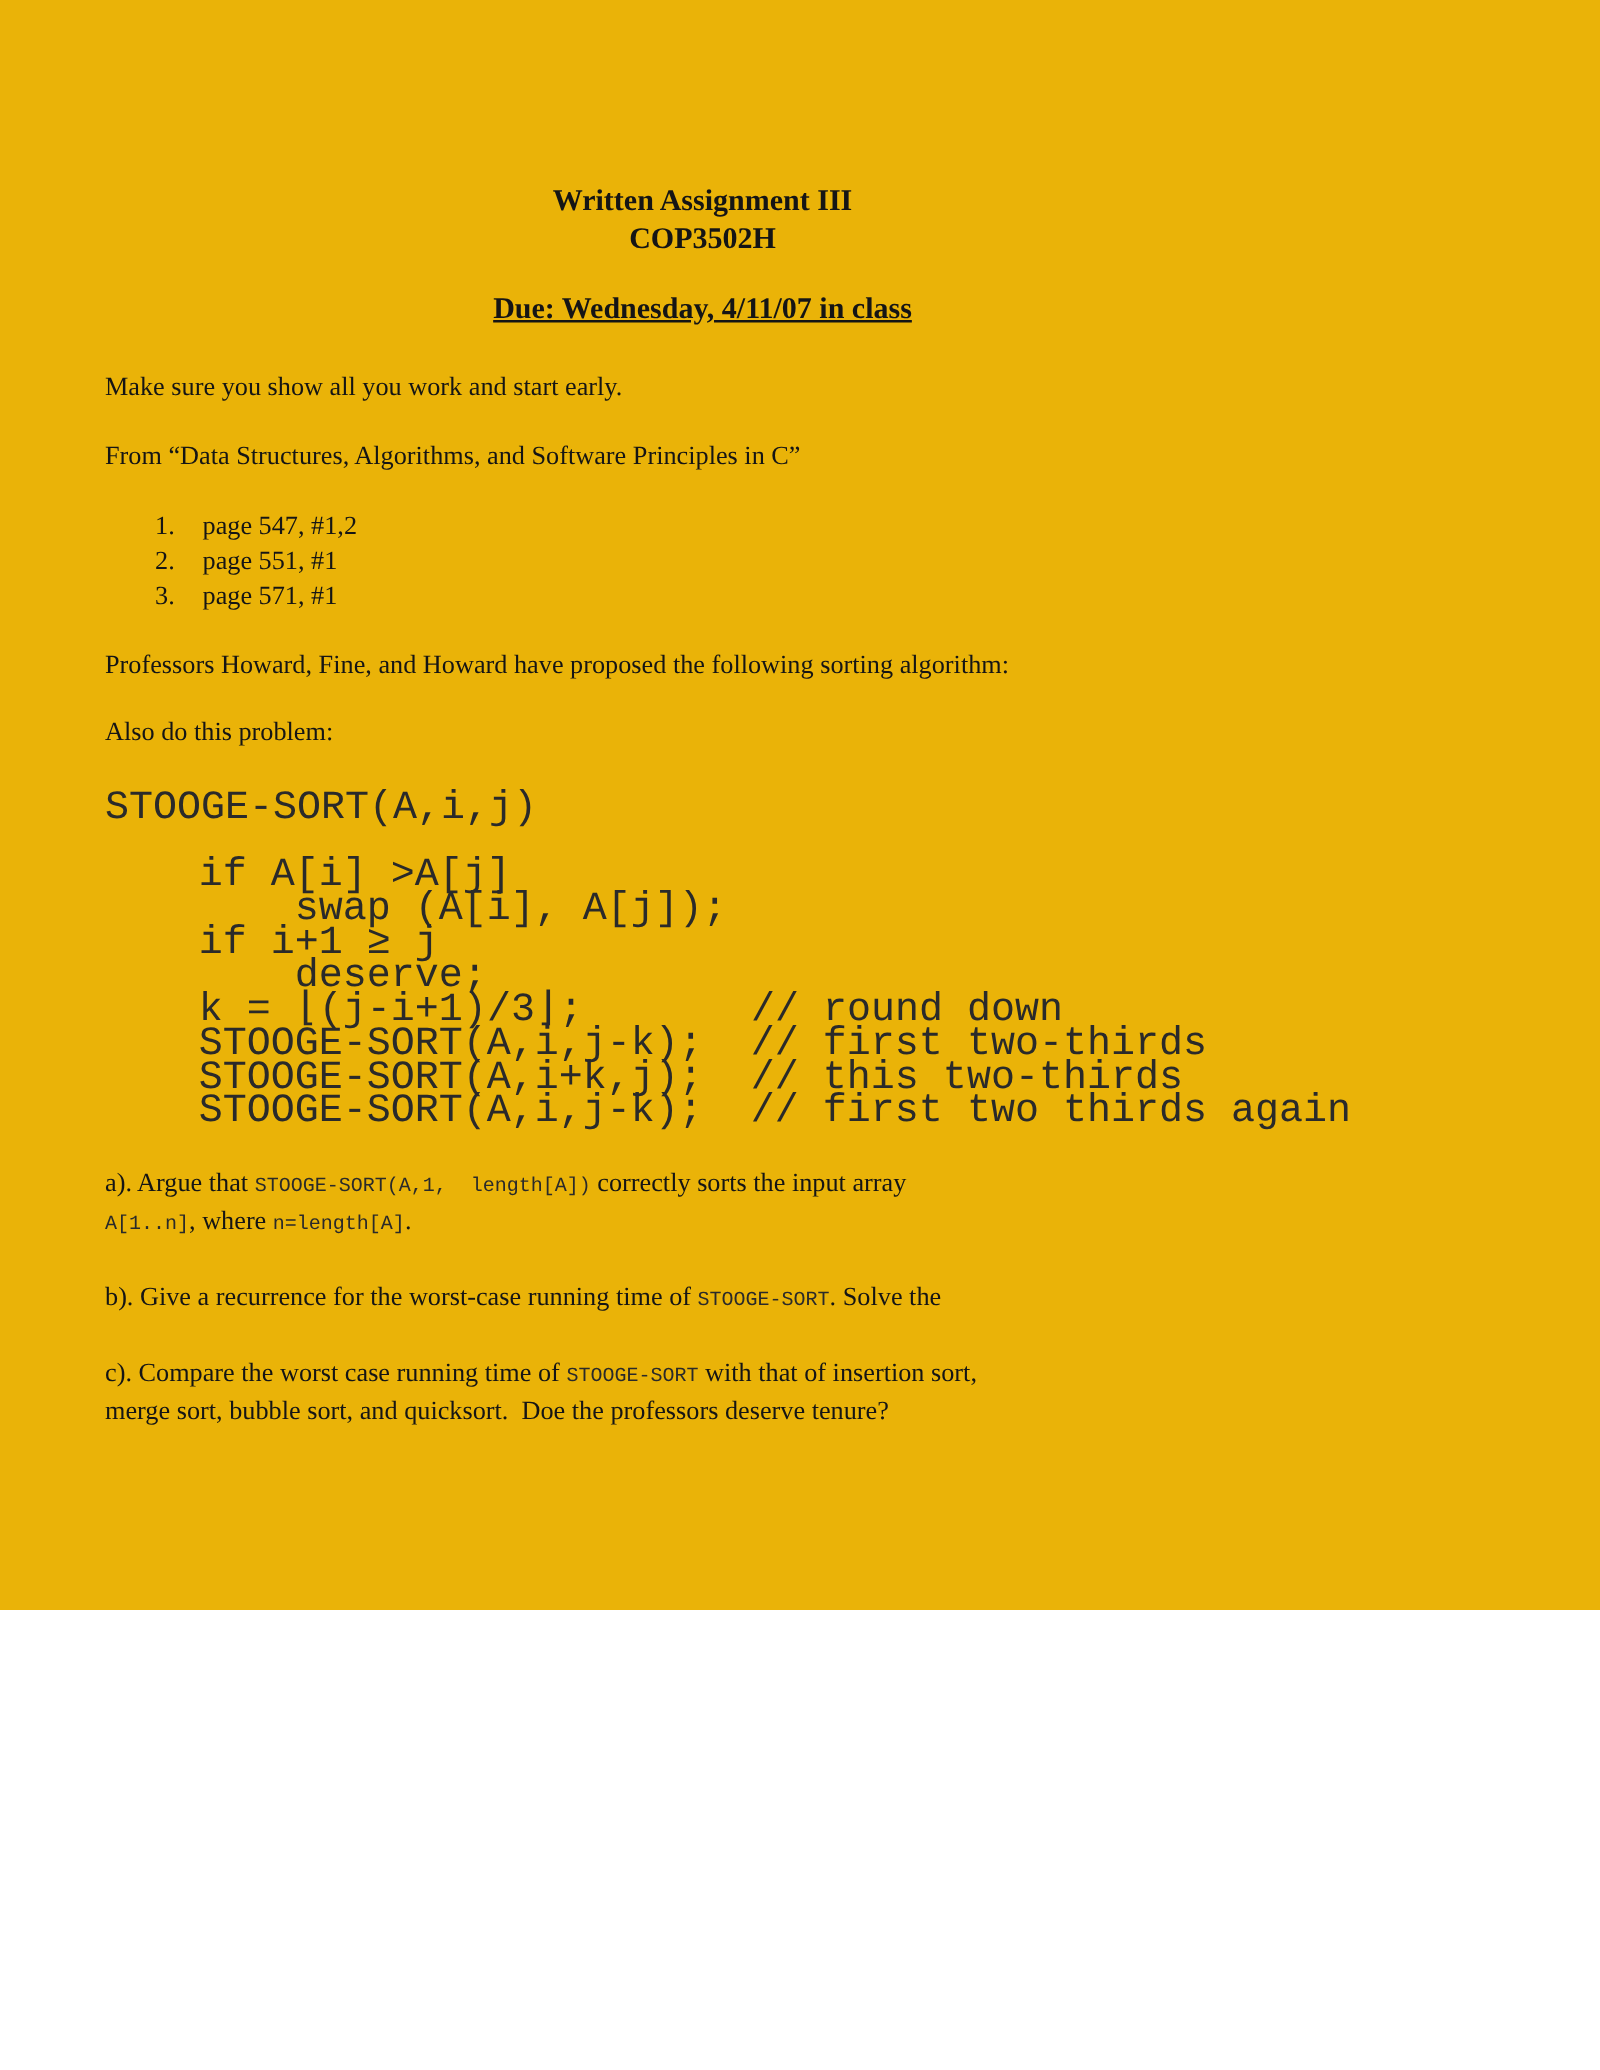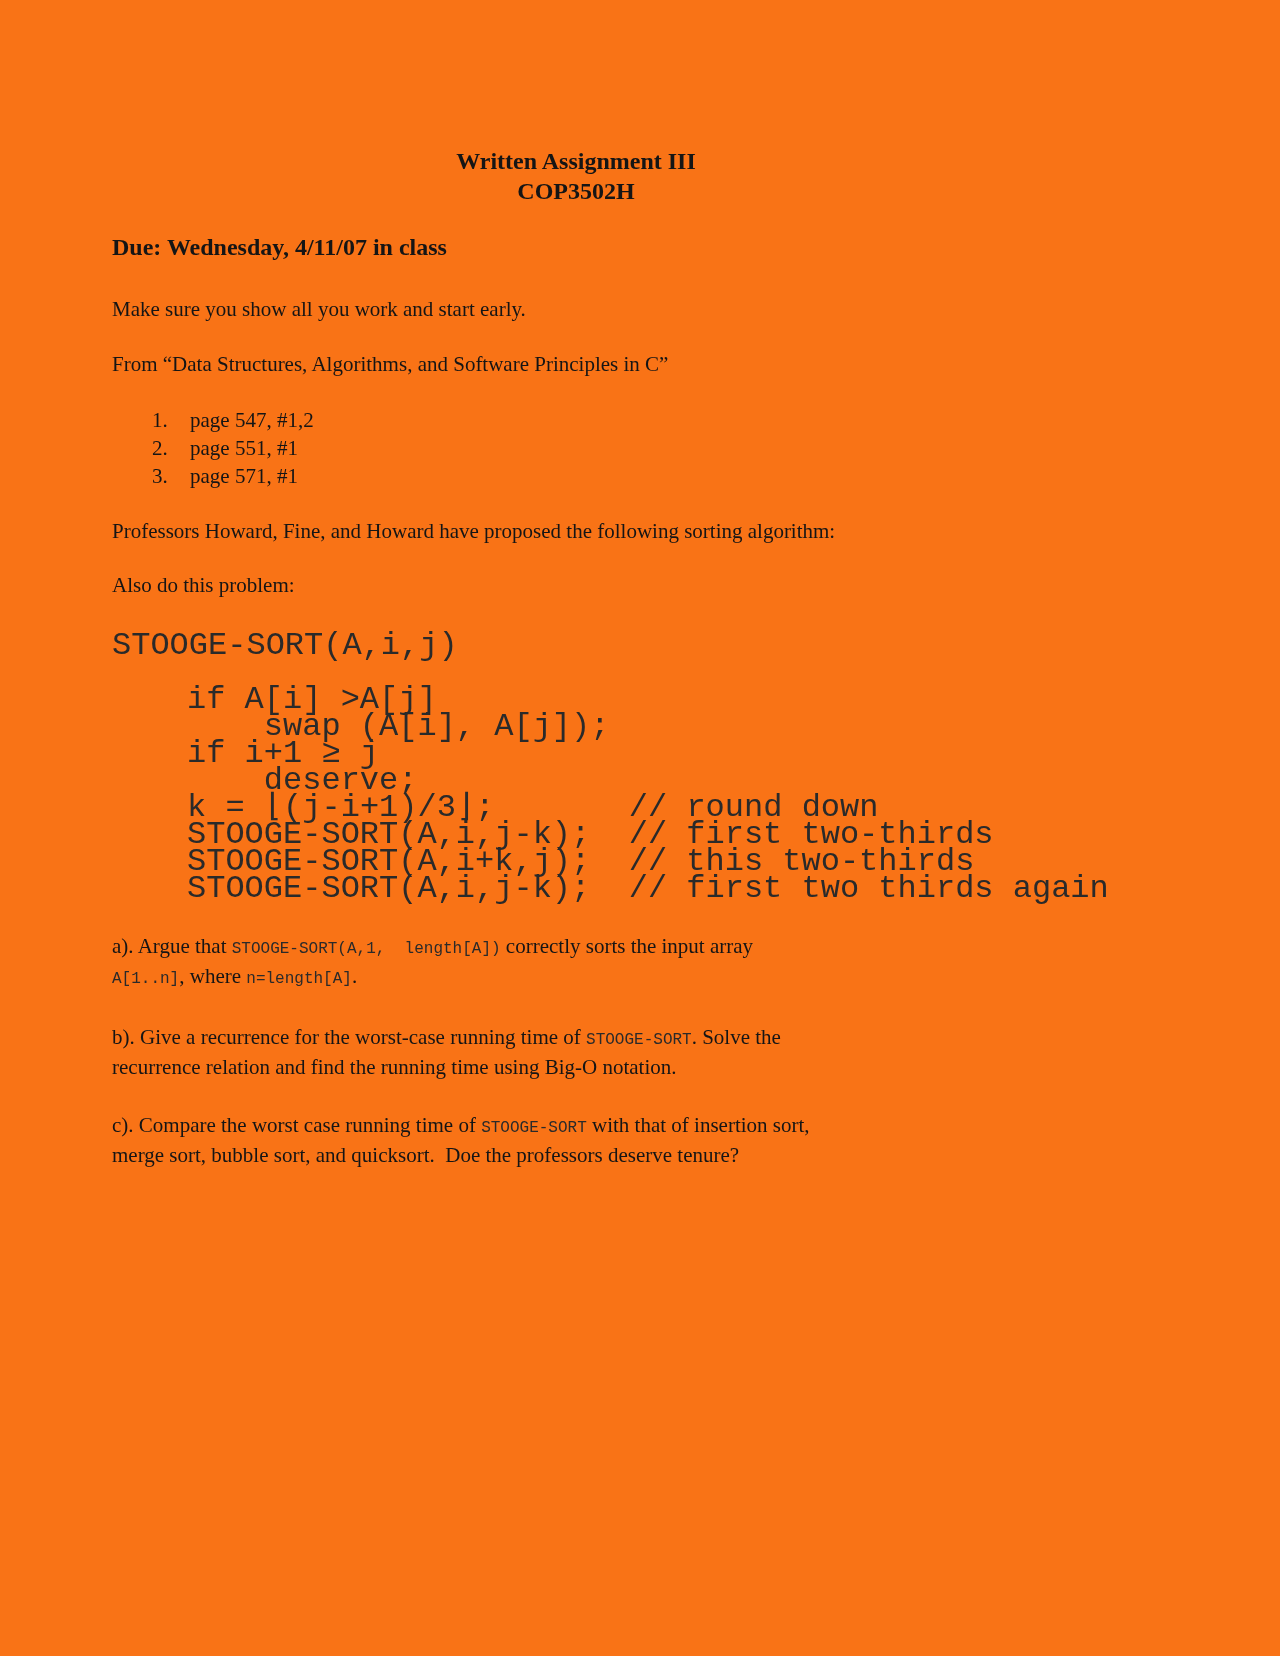--- a/index.html
+++ b/index.html
@@ -7,38 +7,39 @@
     width: 1280px;
     height: 1656px;
     background: #ffffff;
     color: #151515;
     font-family: "Liberation Serif", "DejaVu Serif", serif;
     overflow: hidden;
   }
   .page {
     box-sizing: border-box;
     width: 1280px;
-    height: 1656px;
-    padding: 146px 240px 0 112px;
-    background: #f97316;
+    height: 1288px;
+    padding: 146px 240px 0 84px;
+    background: #eab308;
   }
   .title-block { text-align: center; }
   .title-line {
     font-size: 24px;
     font-weight: bold;
     line-height: 30px;
     white-space: pre;
   }
   .due-line {
     margin-top: 26px;
     font-size: 24px;
     font-weight: bold;
     line-height: 30px;
-    text-align: left;
+    text-align: center;
     white-space: pre;
+    text-decoration: underline;
   }
   .body-par {
     font-size: 21px;
     line-height: 27px;
     white-space: pre;
   }
   .intro    { margin-top: 34px; }
   .source   { margin-top: 28px; }
   .also     { margin-top: 27px; }
   .profs    { margin-top: 28px; }
@@ -120,20 +121,19 @@
       <div class="code-line">STOOGE-SORT(A,i,j-k);  // first two thirds again</div>
     </div>
   </div>
 
   <div class="question">
       <div class="qline"><span class="rt">a). Argue that </span><span class="ic">STOOGE-SORT(A,1,  length[A])</span><span class="rt"> correctly sorts the input array</span></div>
       <div class="qline"><span class="ic">A[1..n]</span><span class="rt">, where </span><span class="ic">n=length[A]</span><span class="rt">.</span></div>
     </div>
   <div class="question">
       <div class="qline"><span class="rt">b). Give a recurrence for the worst-case running time of </span><span class="ic">STOOGE-SORT</span><span class="rt">. Solve the</span></div>
-      <div class="qline"><span class="rt">recurrence relation and find the running time using Big-O notation.</span></div>
     </div>
   <div class="question">
       <div class="qline"><span class="rt">c). Compare the worst case running time of </span><span class="ic">STOOGE-SORT</span><span class="rt"> with that of insertion sort,</span></div>
       <div class="qline"><span class="rt">merge sort, bubble sort, and quicksort.  Doe the professors deserve tenure?</span></div>
     </div>
 
 </div>
 
 </body></html>

